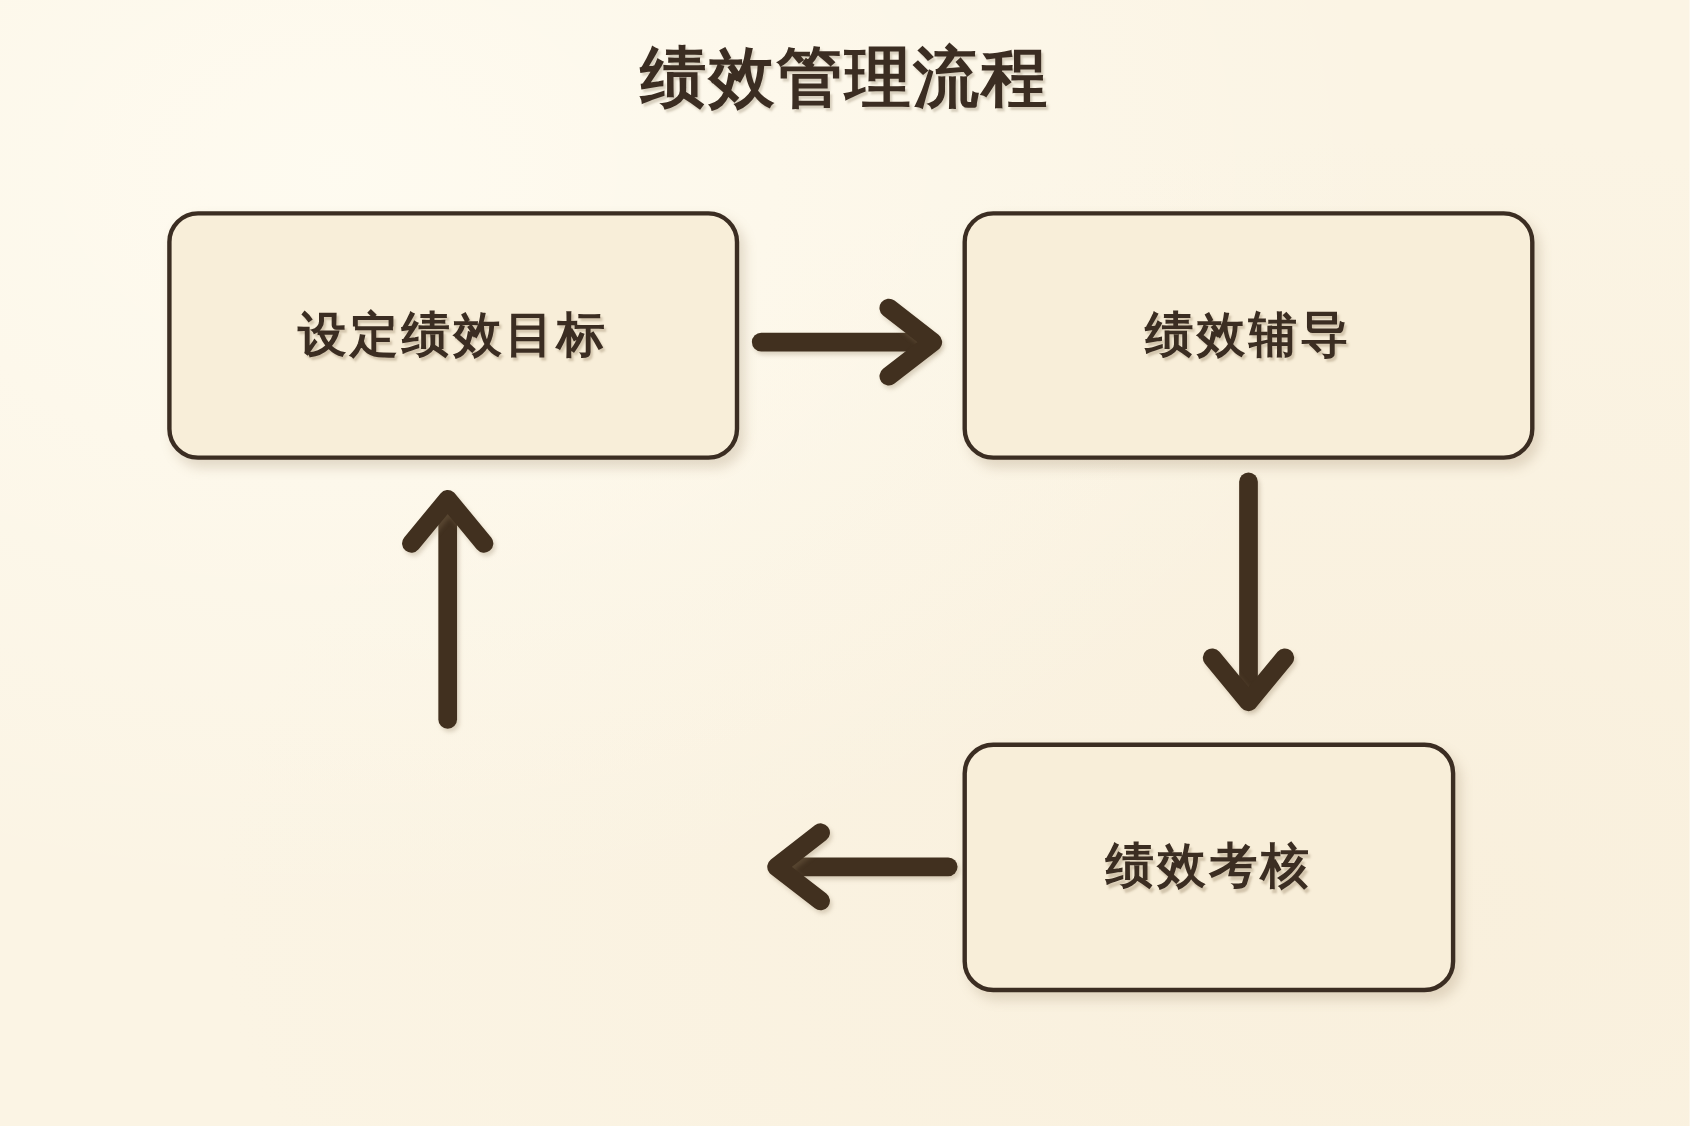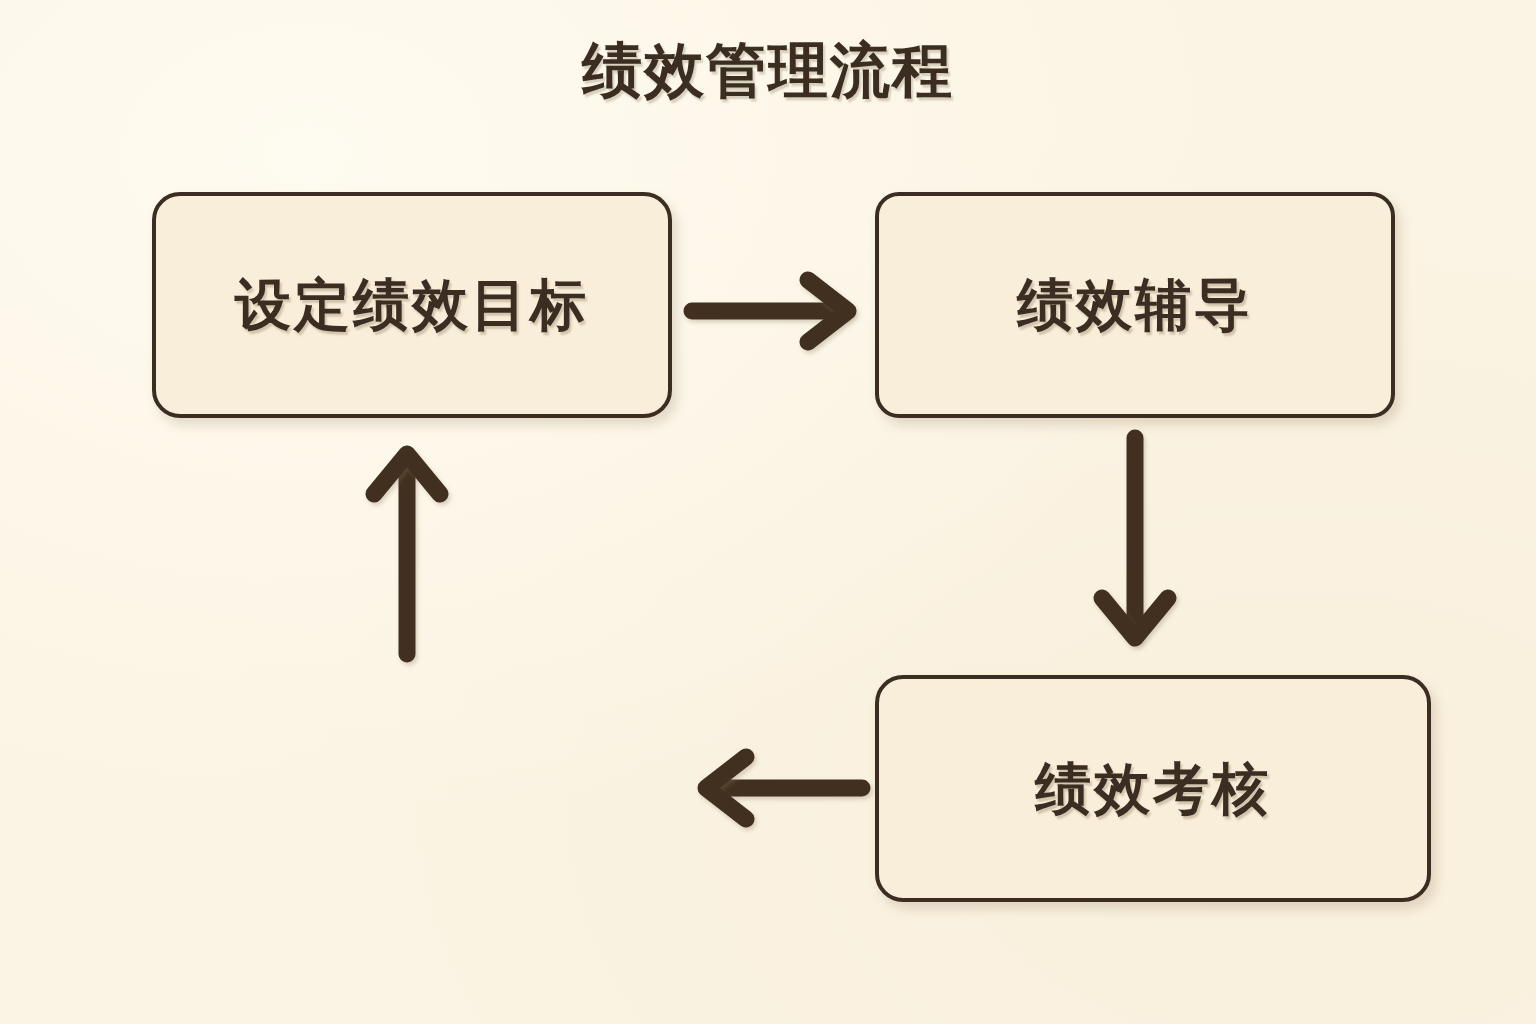--- a/index.html
+++ b/index.html
@@ -47,33 +47,33 @@
     box-sizing: border-box;
     background: #f8eed9;
     border: 4px solid #3b2d22;
     border-radius: 28px;
     display: flex;
     align-items: center;
     justify-content: center;
     box-shadow: 5px 7px 11px rgba(150,128,95,0.25);
   }
   .node-label {
-    font-size: 56px;
+    font-size: 44px;
     font-weight: 700;
     letter-spacing: 3px;
     color: #3b2d22;
     text-shadow: 2px 3px 2px rgba(130,108,78,0.32);
     white-space: nowrap;
     line-height: 1.1;
     user-select: none;
   }
 
   #node-goal     { left: 152px; top: 192px; width: 520px; height: 226px; }
-  #node-coaching { left: 875px; top: 192px; width: 520px; height: 226px; border-radius: 24px; }
-  #node-review   { left: 875px; top: 675px; width: 556px; height: 227px; }
+  #node-coaching { left: 875px; top: 192px; width: 520px; height: 226px; }
+  #node-review   { left: 875px; top: 675px; width: 448px; height: 227px; }
   #node-feedback { left: 152px; top: 675px; width: 520px; height: 227px; }
 
   
   .arrow-svg {
     position: absolute;
     overflow: visible;
     pointer-events: none;
   }
   .arrow-stroke {
     fill: none;

